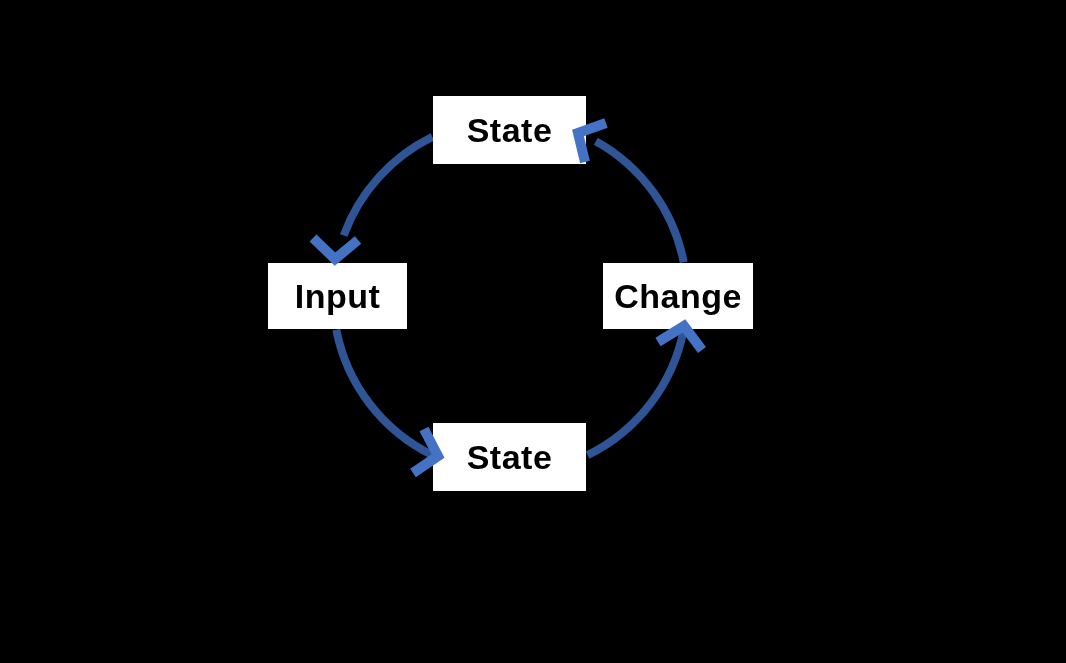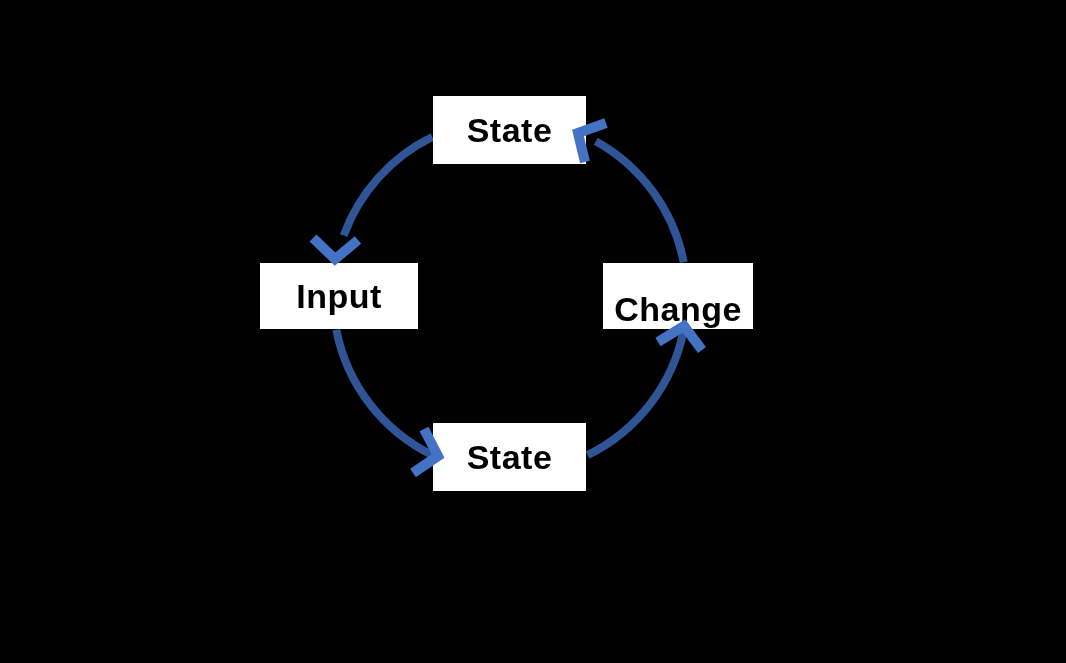--- a/index.html
+++ b/index.html
@@ -23,23 +23,23 @@
     position:absolute;
     display:flex;align-items:center;justify-content:center;
     background:var(--node-fill);
     color:var(--node-text);
     font-size:34px;
     font-weight:700;
     letter-spacing:0.5px;
     white-space:nowrap;
   }
   .node-state { left:433px; top:96px;  width:153px; height:68px; }
-  .node-input { left:260px; top:263px; width:158px; height:66px; }
+  .node-input { left:268px; top:263px; width:139px; height:66px; }
   .node-event { left:433px; top:423px; width:153px; height:68px; }
-  .node-change{ left:603px; top:263px; width:150px; height:66px;align-items:flex-end; }
+  .node-change{ left:603px; top:263px; width:150px; height:66px; }
   .arc{
     fill:none;
     stroke:var(--arc-stroke);
     stroke-width:8;
     stroke-linecap:butt;
   }
   .head{
     fill:none;
     stroke:var(--arrowhead-stroke);
     stroke-width:10;

